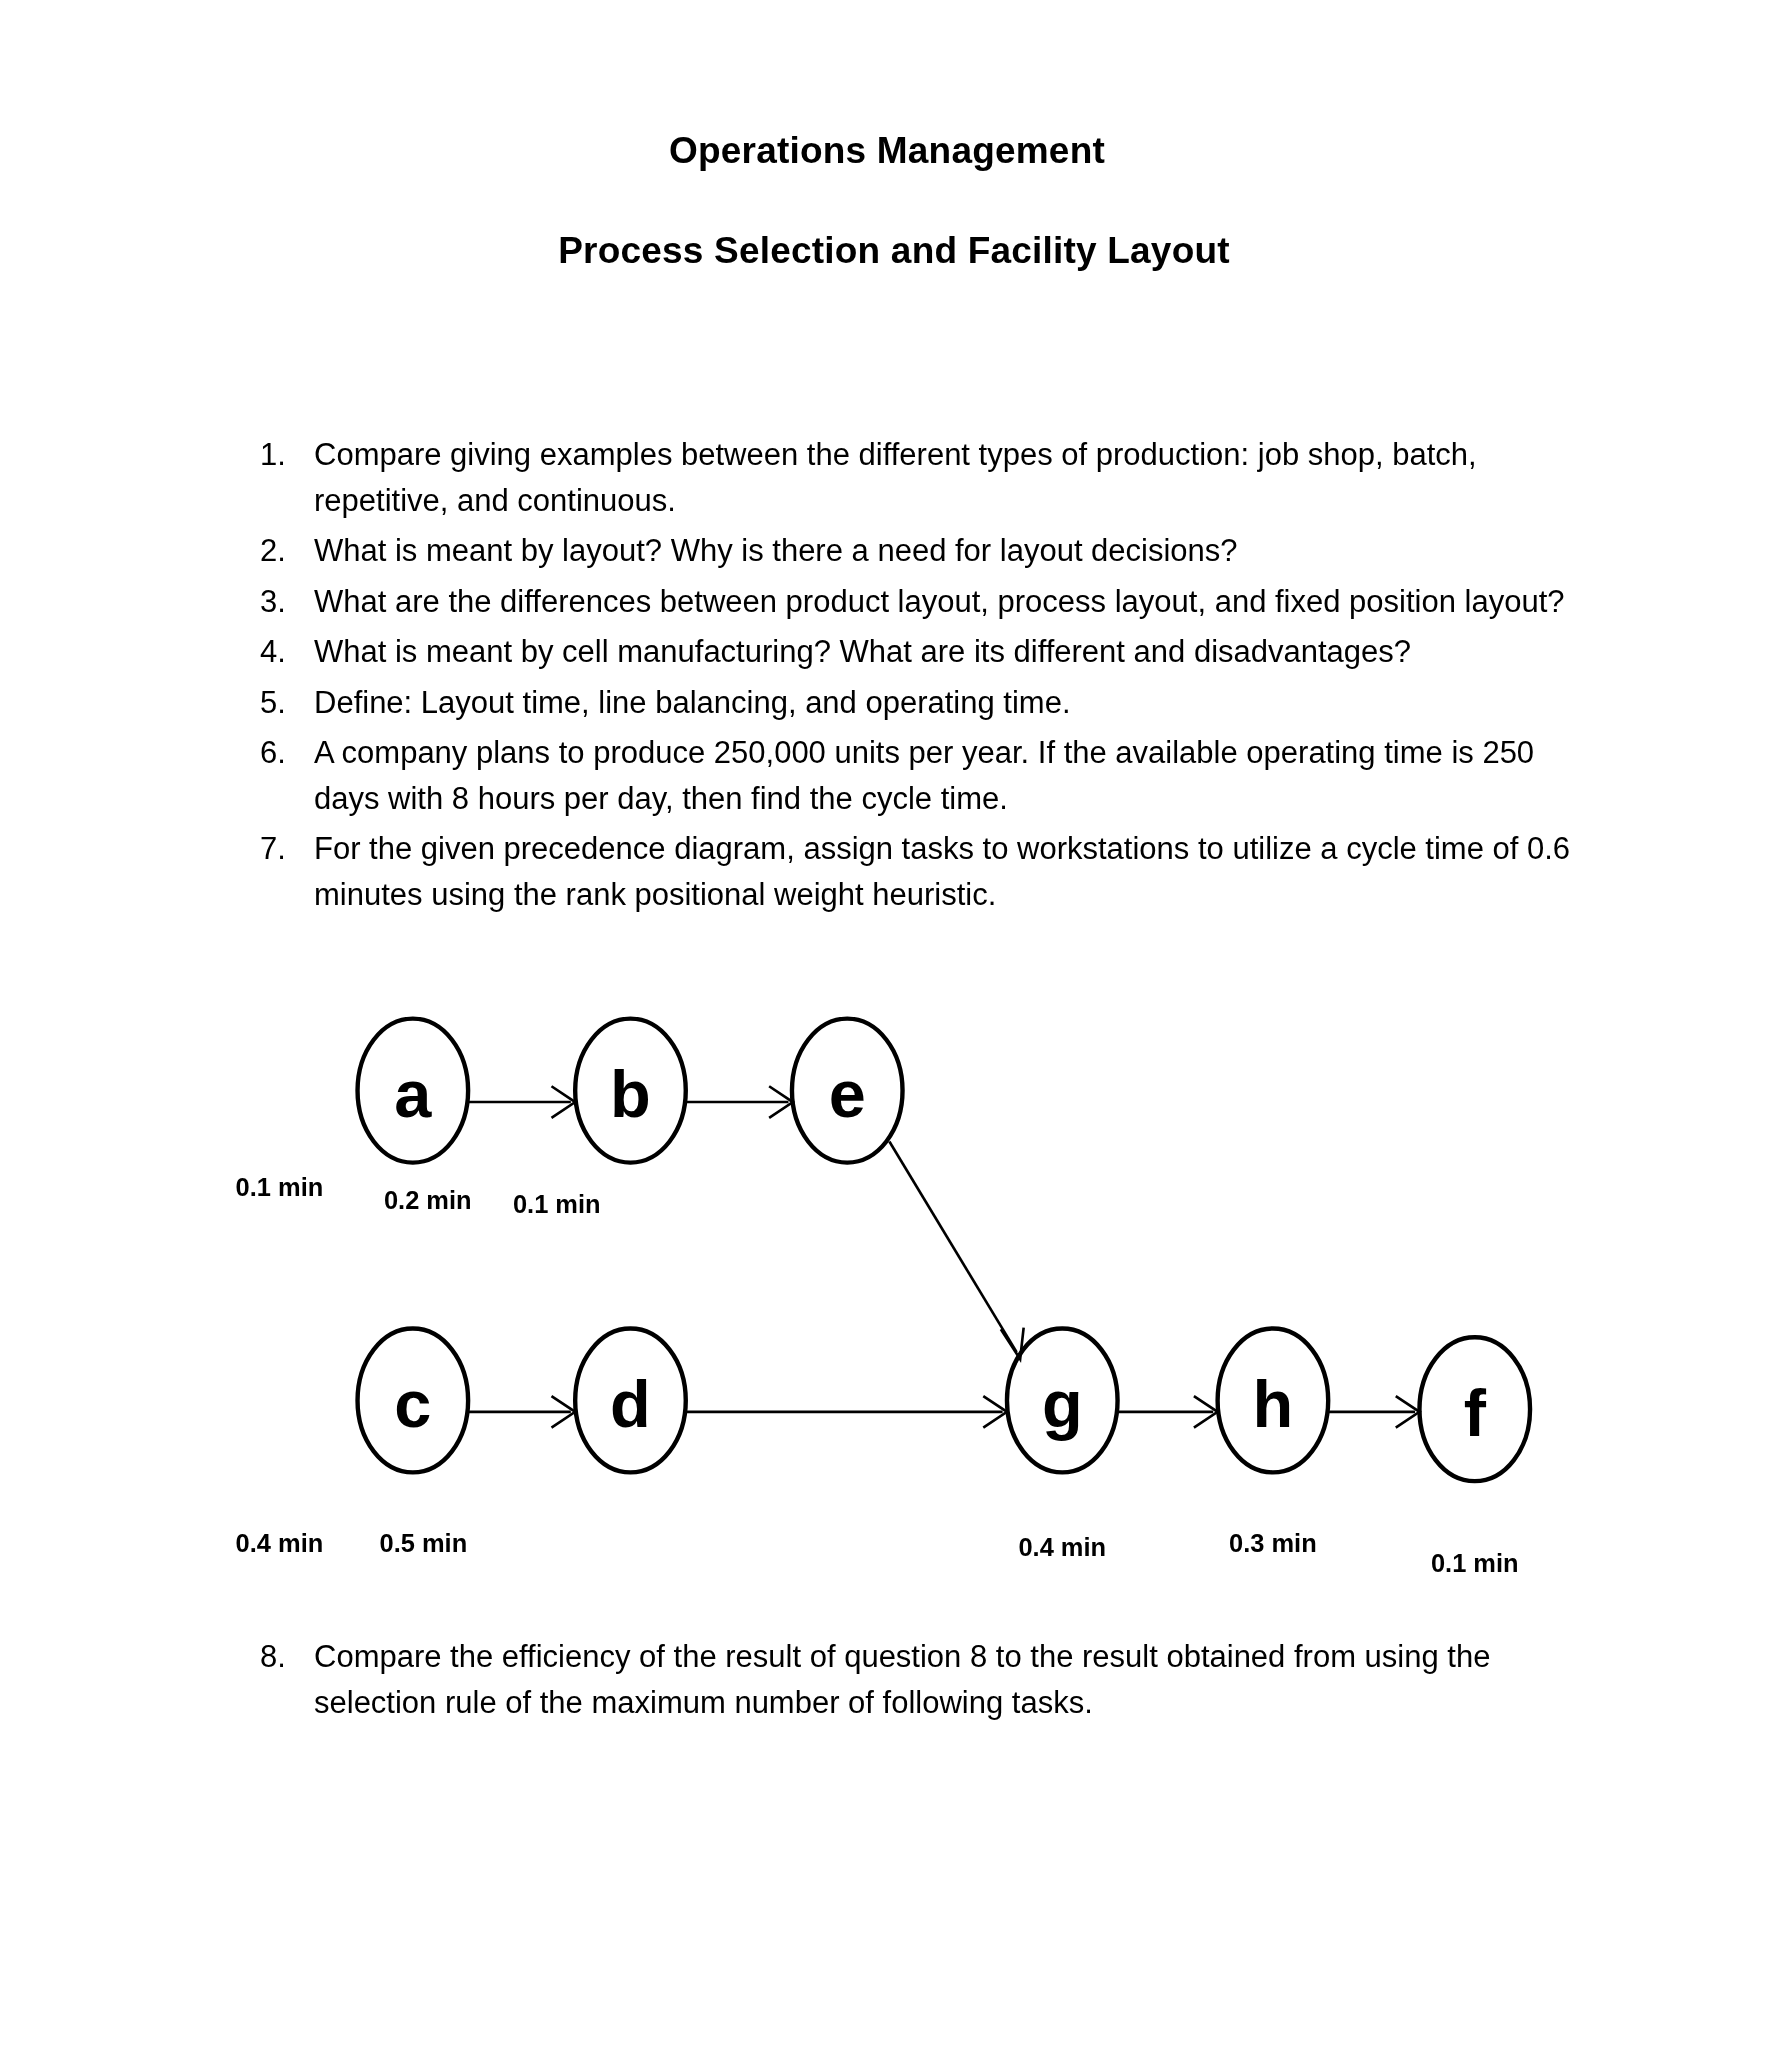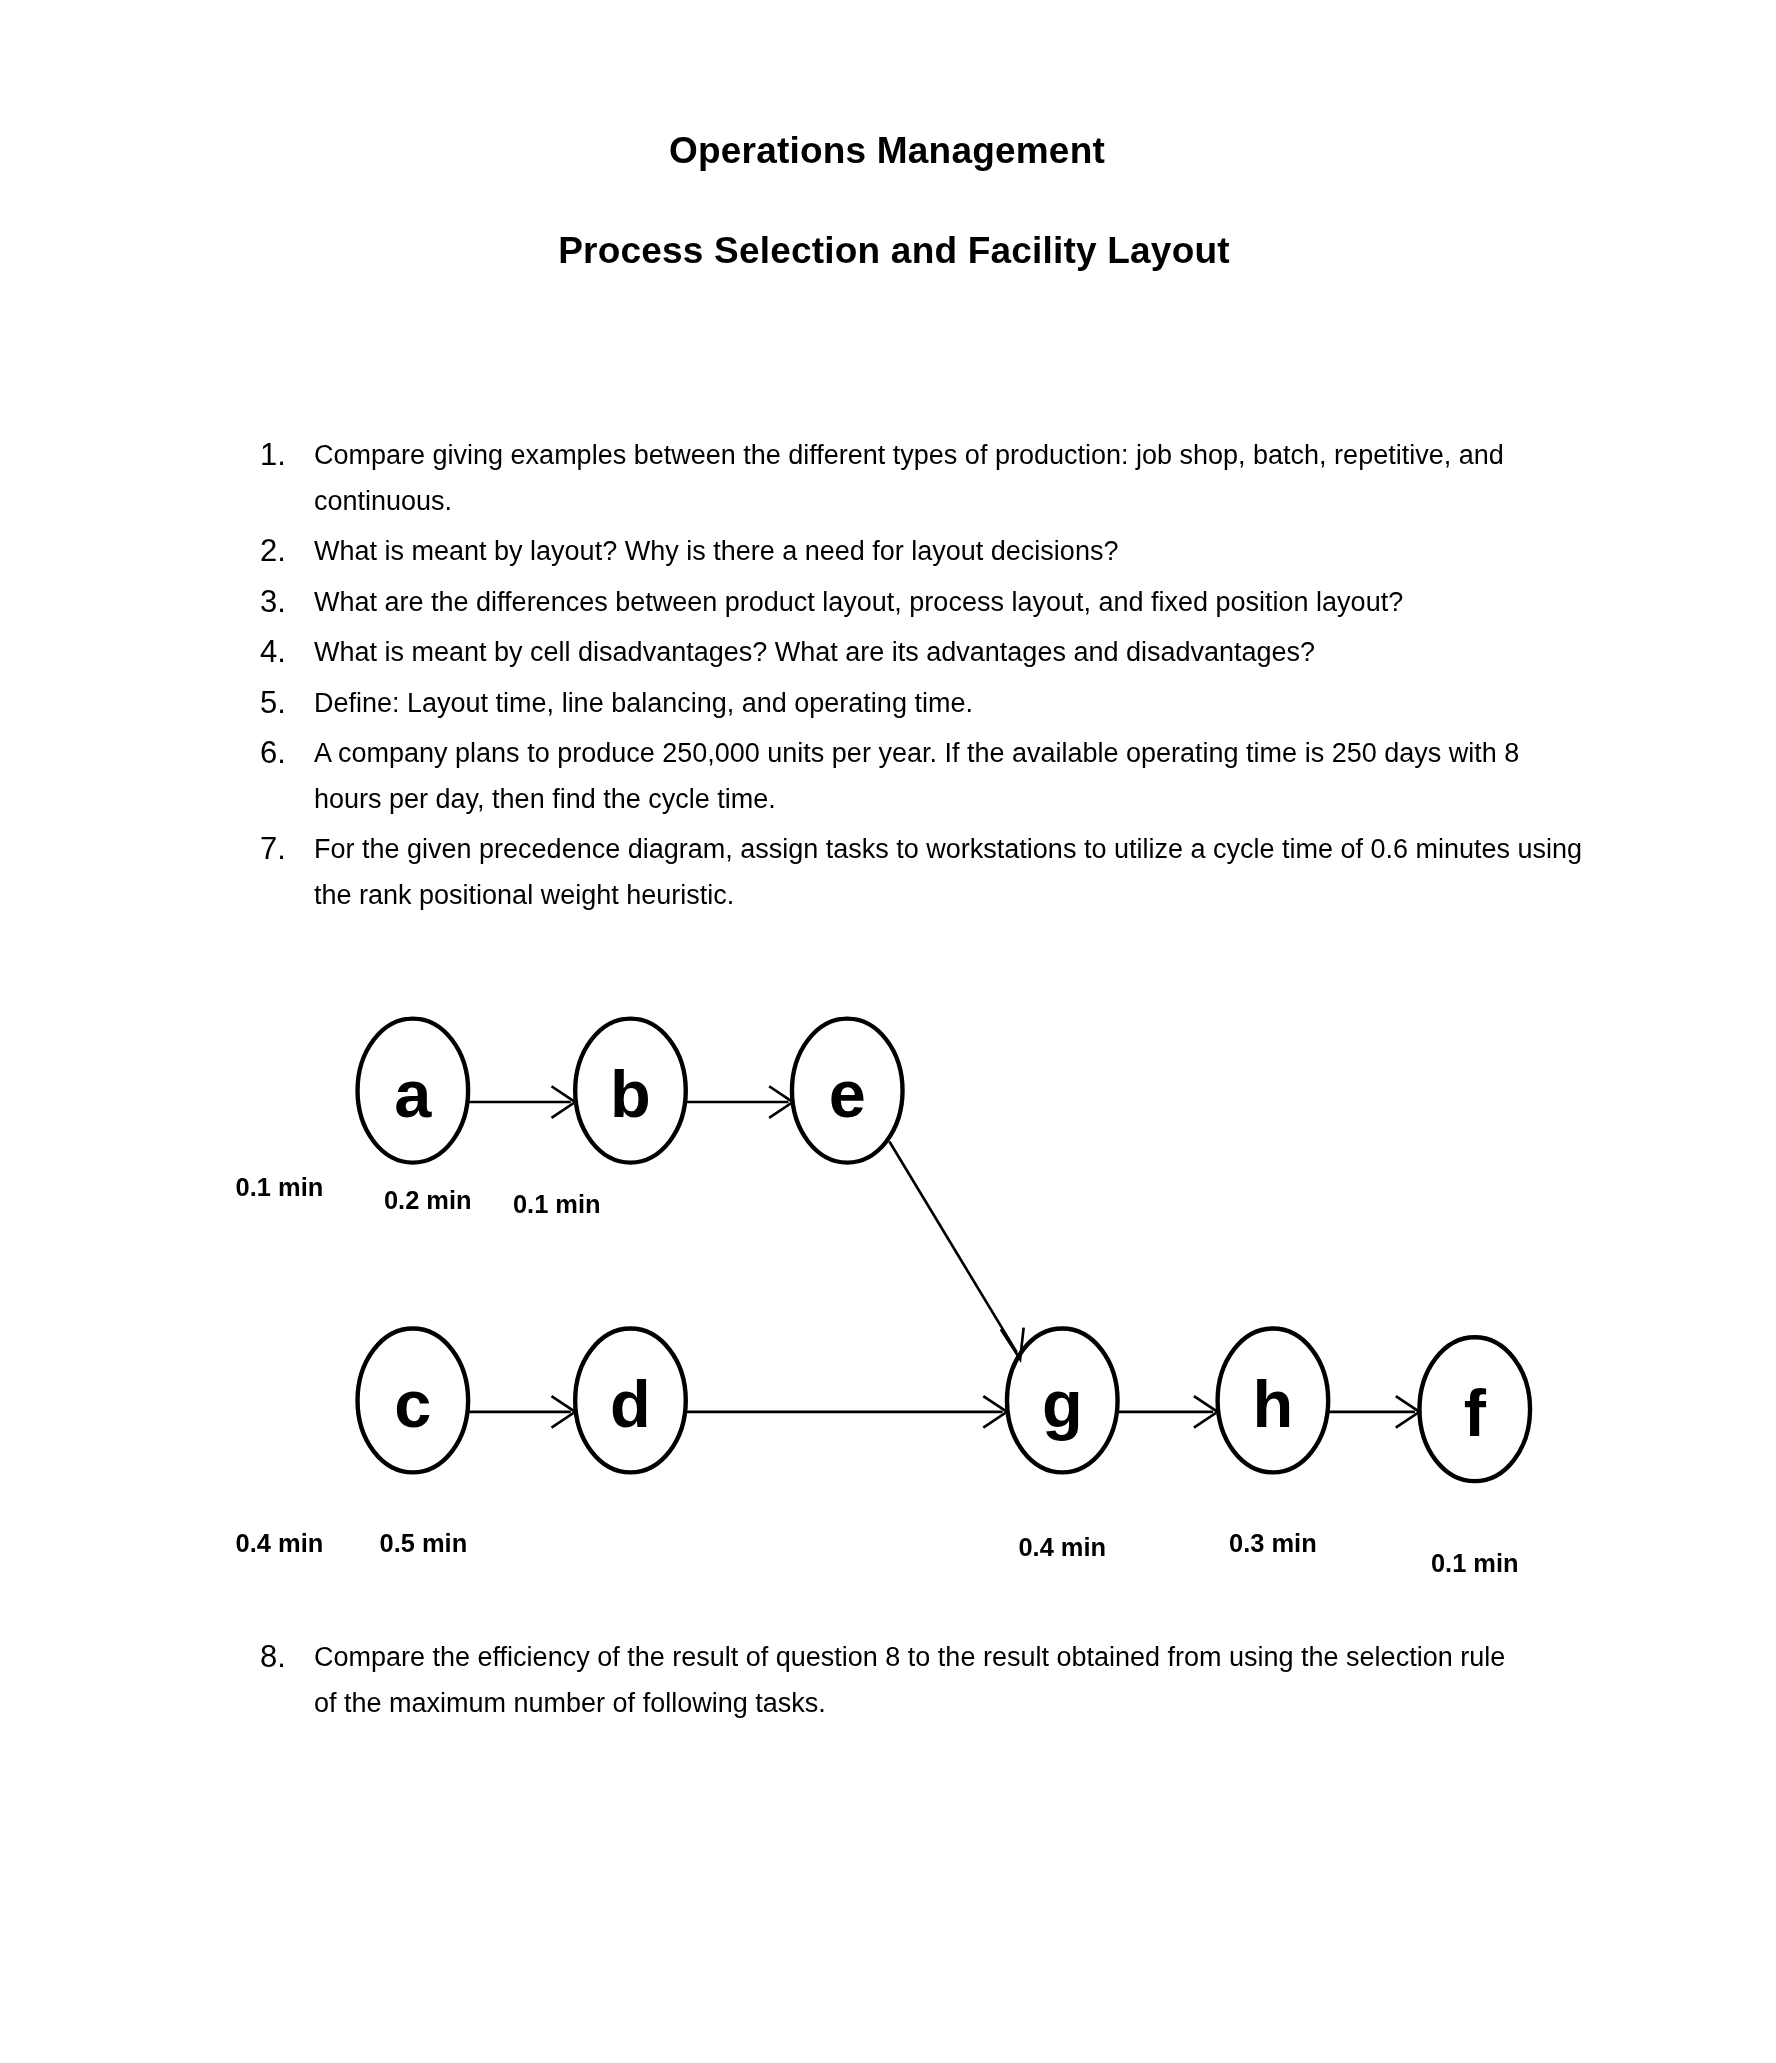--- a/index.html
+++ b/index.html
@@ -58,21 +58,21 @@
     position: absolute;
     left: 0;
     top: 0;
     width: 40px;
     text-align: left;
     font-size: 31px;
     line-height: 46px;
   }
   .qtext {
     display: block;
-    font-size: 27px;
+    font-size: 31px;
     line-height: 46px;
   }
 
   
   .qlist-tail {
     position: absolute;
     left: 260px;
     top: 1634px;
     width: 1264px;
   }
@@ -137,21 +137,21 @@
     <li class="qitem">
       <span class="qnum">2.</span>
       <span class="qtext">What is meant by layout? Why is there a need for layout decisions?</span>
     </li>
     <li class="qitem">
       <span class="qnum">3.</span>
       <span class="qtext">What are the differences between product layout, process layout, and fixed position layout?</span>
     </li>
     <li class="qitem">
       <span class="qnum">4.</span>
-      <span class="qtext">What is meant by cell disadvantages? What are its advantages and disadvantages?</span>
+      <span class="qtext">What is meant by cell manufacturing? What are its different and disadvantages?</span>
     </li>
     <li class="qitem">
       <span class="qnum">5.</span>
       <span class="qtext">Define: Layout time, line balancing, and operating time.</span>
     </li>
     <li class="qitem">
       <span class="qnum">6.</span>
       <span class="qtext">A company plans to produce 250,000 units per year. If the available operating time is 250 days with 8 hours per day, then find the cycle time.</span>
     </li>
     <li class="qitem">

